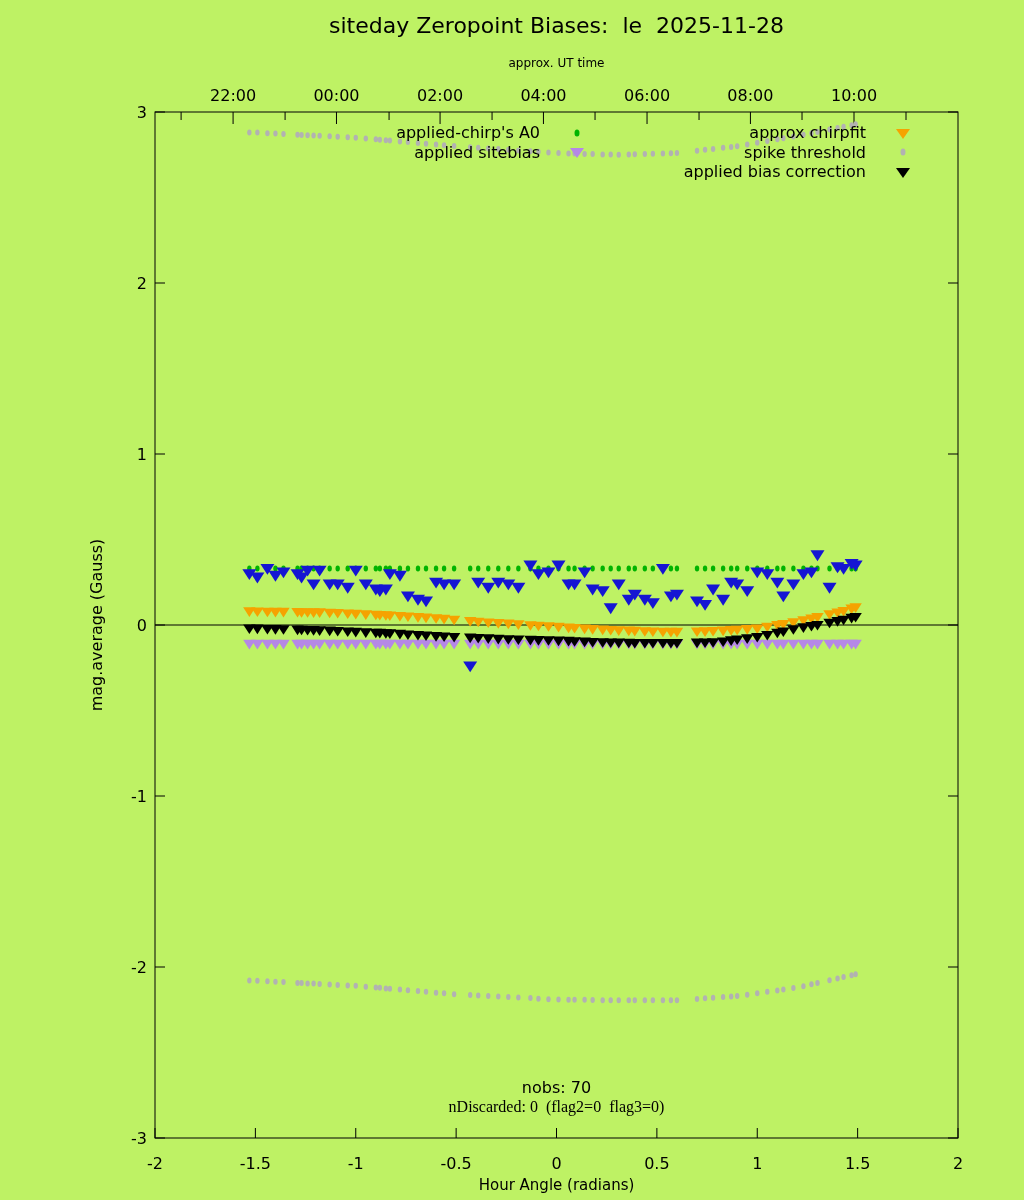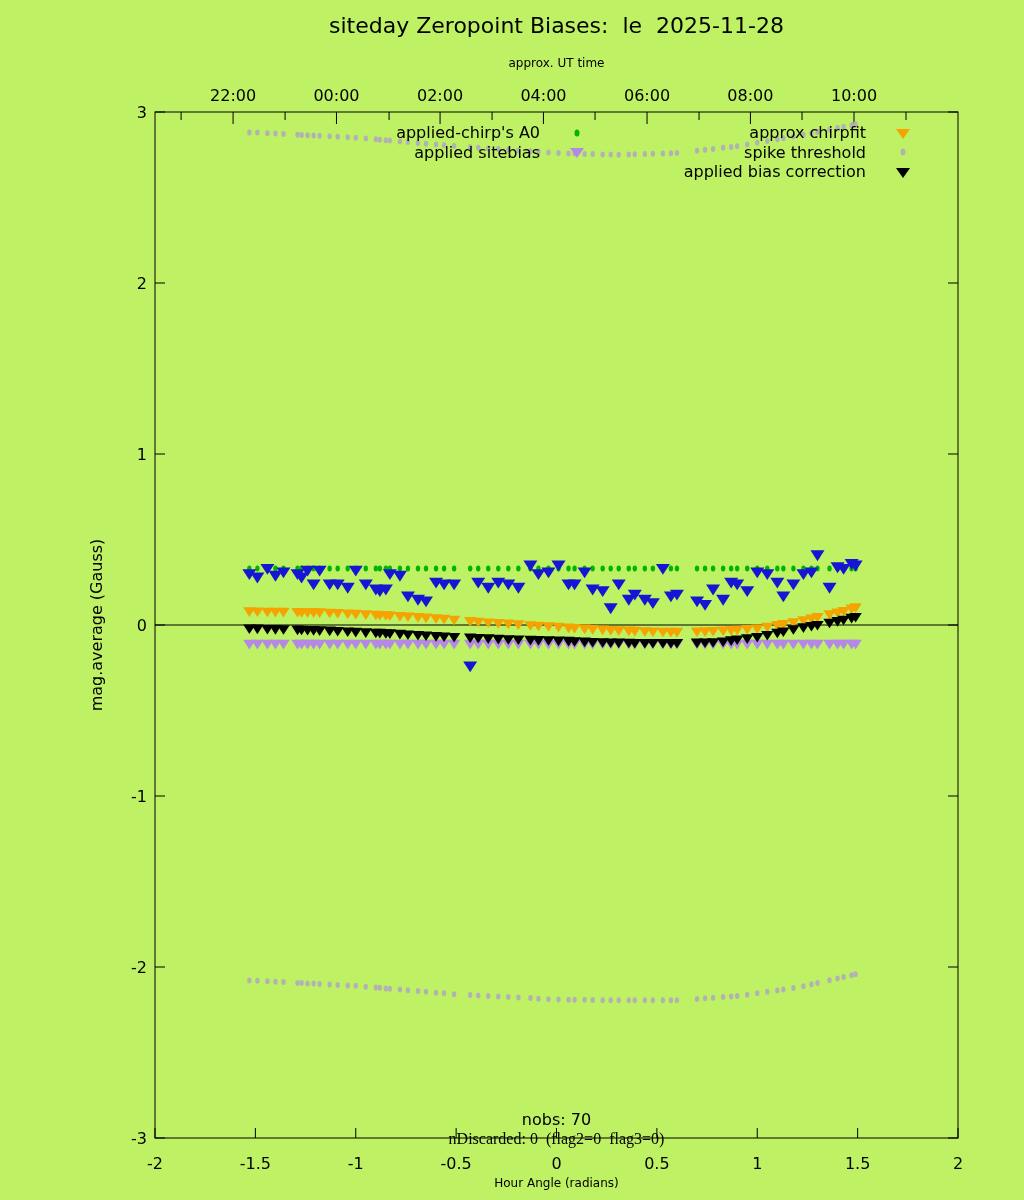--- a/index.html
+++ b/index.html
@@ -2,22 +2,22 @@
 <html><head>
 <meta charset="utf-8">
 <style>
   html,body{margin:0;padding:0;background:#fff;}
   body{width:1024px;height:1200px;font-family:"DejaVu Sans","Liberation Sans",sans-serif;color:#000;}
   .canvas{position:relative;width:1024px;height:1200px;overflow:hidden;background:#bef264;}
   .chart-title{position:absolute;left:155px;width:803px;top:13px;text-align:center;font-size:22px;white-space:pre;}
   .x2label{position:absolute;left:155px;width:803px;top:56px;text-align:center;font-size:12px;}
   #plot{position:absolute;left:0;top:0;}
   .ylabel{position:absolute;left:-53px;top:615px;width:300px;height:20px;text-align:center;font-size:16px;transform:rotate(-90deg);}
-  .xlabel{position:absolute;left:155px;width:803px;top:1176px;text-align:center;font-size:12px;}
-  .note{position:absolute;left:155px;width:803px;text-align:center;font-size:16px;white-space:pre;margin-top:32px;}
+  .xlabel{position:absolute;left:155px;width:803px;top:1176px;text-align:center;font-size:15px;}
+  .note{position:absolute;left:155px;width:803px;text-align:center;font-size:16px;white-space:pre;}
   .note-nobs{top:1078px;}
   .note-ndisc{top:1098px;font-family:Liberation Serif, serif;}
   .legend-col{position:absolute;}
   .legend-left{left:210px;top:123px;}
   .legend-right{left:536px;top:123px;}
   .legend-row{display:flex;height:19.5px;align-items:center;}
   .lg-label{width:330px;text-align:right;font-size:16px;white-space:pre;}
   .lg-marker{width:24px;height:16px;margin-left:25px;display:flex;align-items:center;justify-content:center;}
 </style>
 </head>

